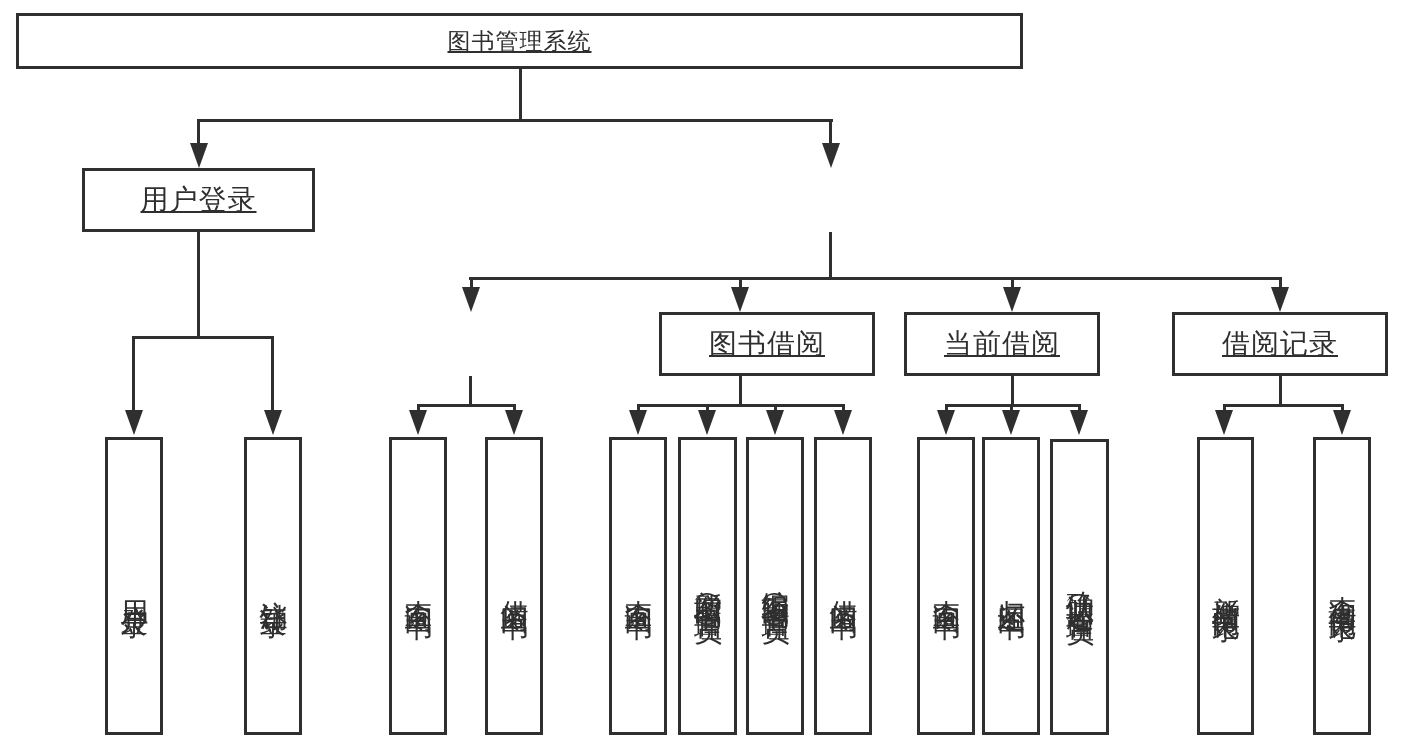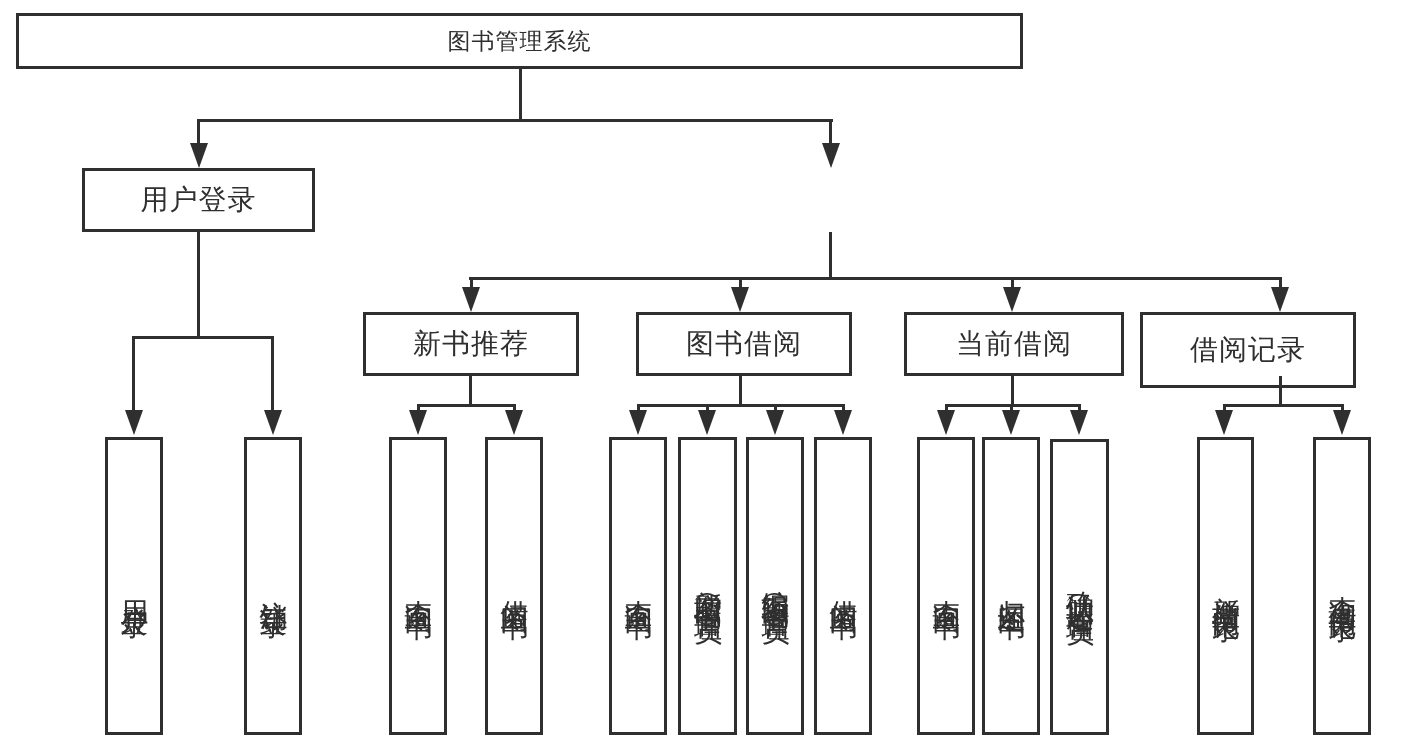--- a/index.html
+++ b/index.html
@@ -27,20 +27,21 @@
     background:var(--background);
     display:flex;
     align-items:center;
     justify-content:center;
     color:var(--text);
   }
   .hbox{
     font-size:28px;
     letter-spacing:1px;
     white-space:nowrap;
+    text-decoration:underline;
   }
   .titlebox{
     font-size:23px;
     letter-spacing:1px;
   }
   .vbox .vtext{
     writing-mode:vertical-lr;
     text-orientation:mixed;
     font-size:28px;
     letter-spacing:4px;
@@ -96,24 +97,23 @@
   <div class="line" style="left:469px;top:277px;width:813px;height:3px"></div>
   <div class="line" style="left:470px;top:277px;width:3px;height:14px"></div>
   <div class="arrow" style="left:462px;top:287px"></div>
   <div class="line" style="left:739px;top:277px;width:3px;height:14px"></div>
   <div class="arrow" style="left:731px;top:287px"></div>
   <div class="line" style="left:1011px;top:277px;width:3px;height:14px"></div>
   <div class="arrow" style="left:1003px;top:287px"></div>
   <div class="line" style="left:1279px;top:277px;width:3px;height:14px"></div>
   <div class="arrow" style="left:1271px;top:287px"></div>
 
-  <div class="box hbox" style="left:363px;top:312px;width:216px;height:64px">新书推荐</div>
-  <div class="box hbox" style="left:636px;top:312px;width:216px;height:64px">图书借阅</div>
-  <div class="box hbox" style="left:904px;top:312px;width:220px;height:64px">当前借阅</div>
-  <div class="box hbox" style="left:1140px;top:312px;width:216px;height:76px">借阅记录</div>
+  <div class="box hbox" style="left:659px;top:312px;width:216px;height:64px">图书借阅</div>
+  <div class="box hbox" style="left:904px;top:312px;width:196px;height:64px">当前借阅</div>
+  <div class="box hbox" style="left:1172px;top:312px;width:216px;height:64px">借阅记录</div>
 
   <div class="line" style="left:469px;top:376px;width:3px;height:31px"></div>
   <div class="line" style="left:417px;top:404px;width:99px;height:3px"></div>
   <div class="line" style="left:417px;top:404px;width:3px;height:9px"></div>
   <div class="arrow" style="left:409px;top:410px"></div>
   <div class="line" style="left:513px;top:404px;width:3px;height:9px"></div>
   <div class="arrow" style="left:505px;top:410px"></div>
 
   <div class="line" style="left:739px;top:376px;width:3px;height:31px"></div>
   <div class="line" style="left:637px;top:404px;width:208px;height:3px"></div>

